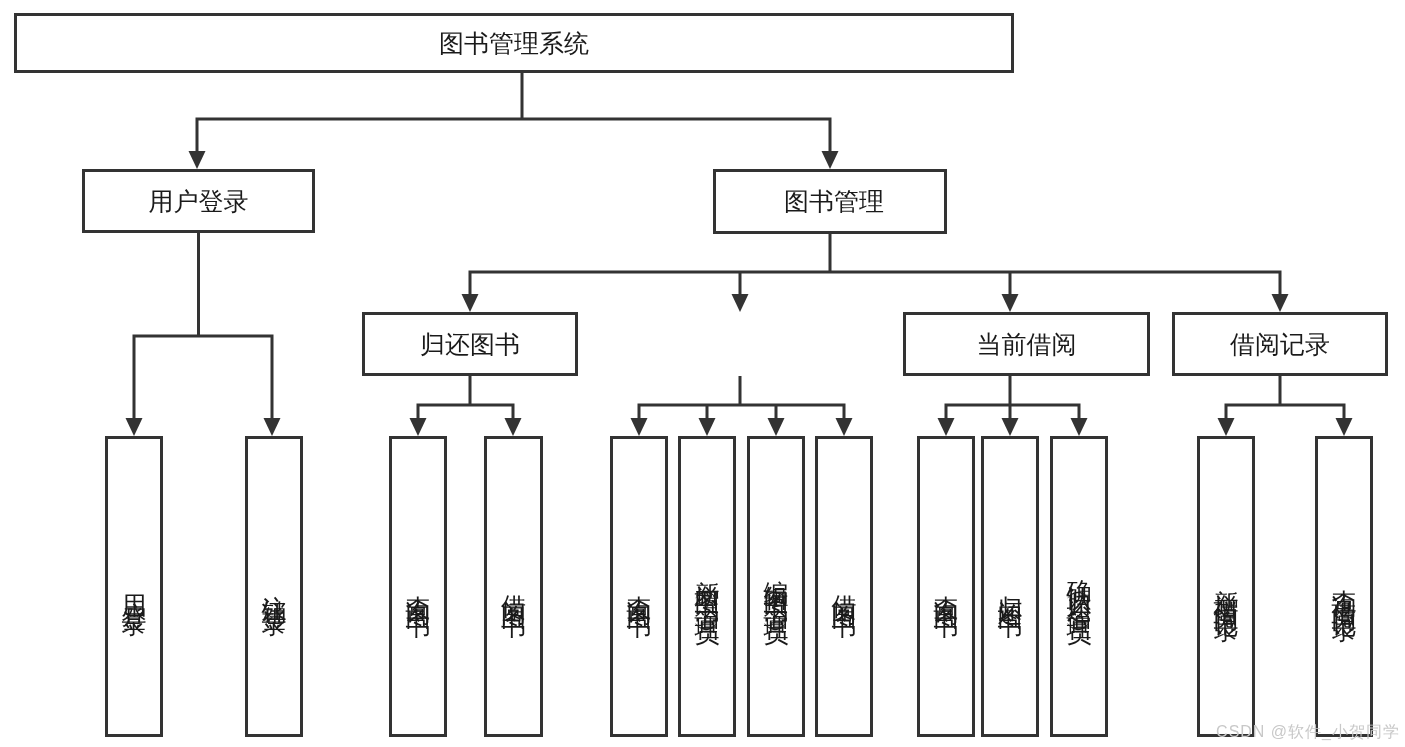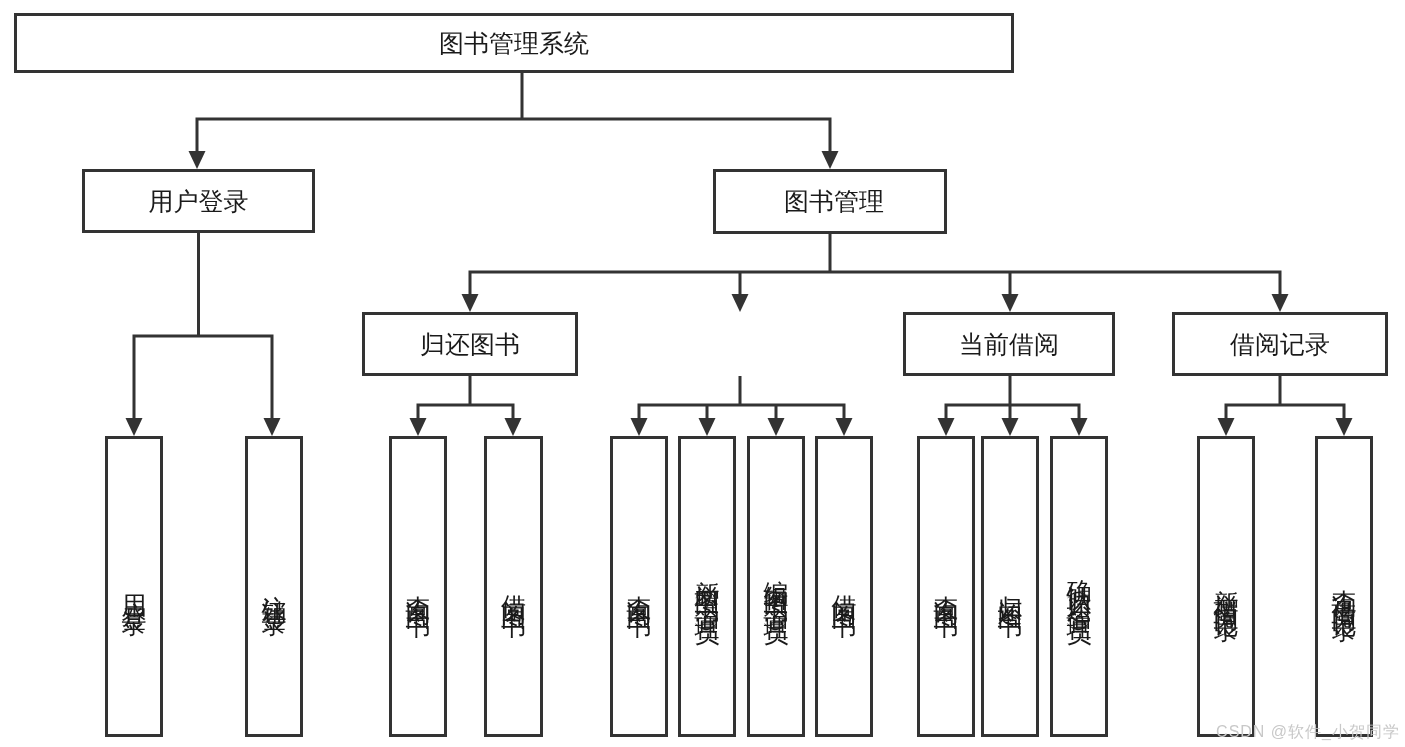--- a/index.html
+++ b/index.html
@@ -22,21 +22,21 @@
     letter-spacing:6px;font-size:25px;
   }
   
   .root{left:14px;top:13px;width:1000px;height:60px;}
   
   .n-user{left:82px;top:169px;width:233px;height:64px;}
   .n-mgmt{left:713px;top:169px;width:234px;height:65px;padding-left:8px;}
   
   .n-l3a{left:362px;top:312px;width:216px;height:64px;}
   .n-l3b{left:633px;top:312px;width:215px;height:64px;}
-  .n-l3c{left:903px;top:312px;width:212px;height:64px;}
+  .n-l3c{left:903px;top:312px;width:247px;height:64px;}
   .n-l3d{left:1172px;top:312px;width:216px;height:64px;}
   
   .leaf{top:436px;width:58px;height:301px;}
   .lf1{left:105px;}  .lf2{left:245px;}
   .lf3{left:389px;}  .lf4{left:484px;width:59px;}
   .lf5{left:610px;}  .lf6{left:678px;}  .lf7{left:747px;}  .lf8{left:815px;}
   .lf9{left:917px;}  .lf10{left:981px;} .lf11{left:1050px;}
   .lf12{left:1197px;} .lf13{left:1315px;}
   .watermark{
     position:absolute;right:5px;bottom:4px;z-index:5;

